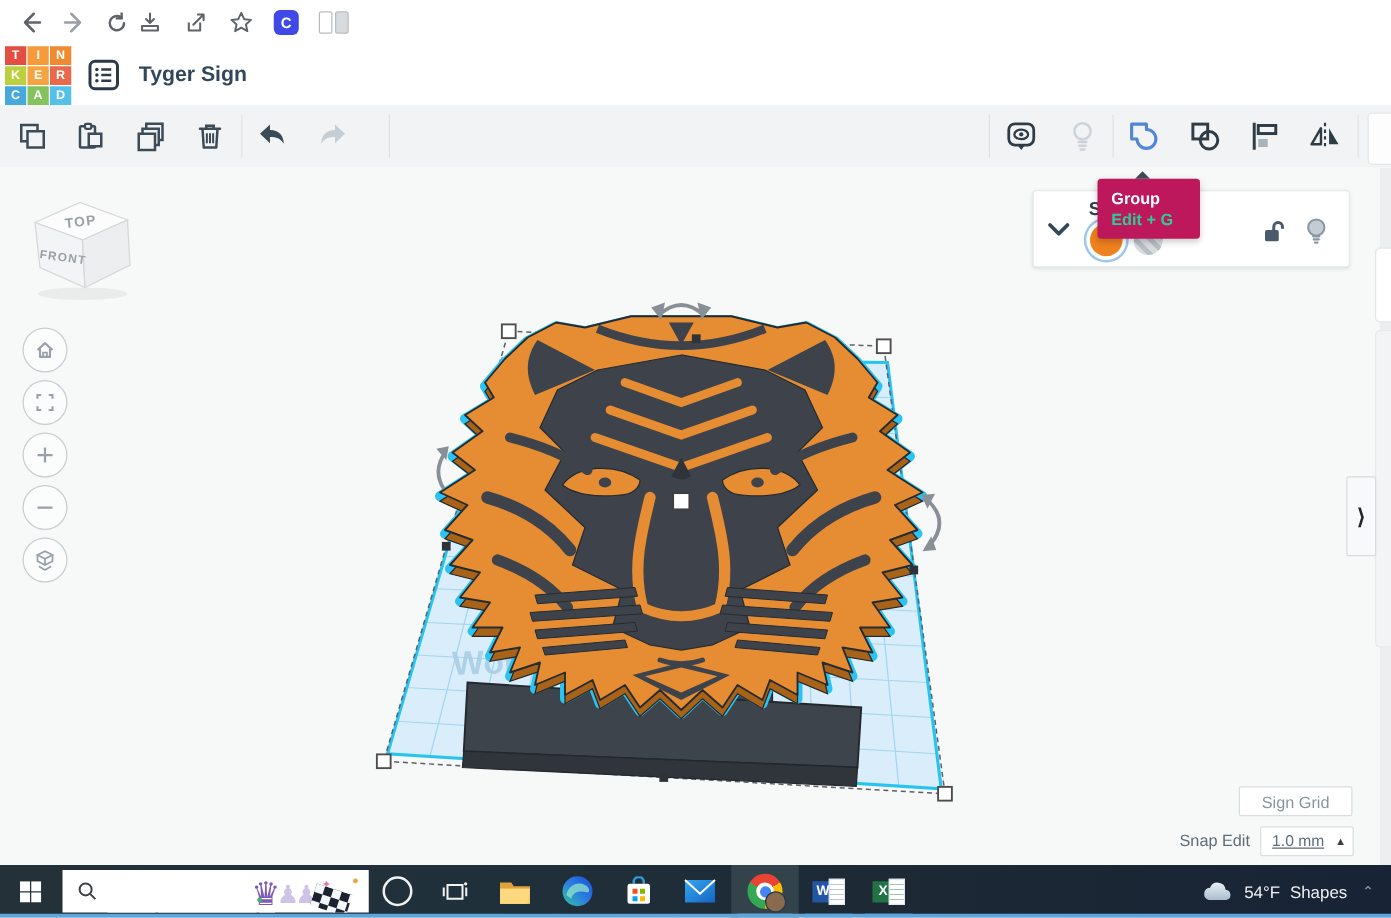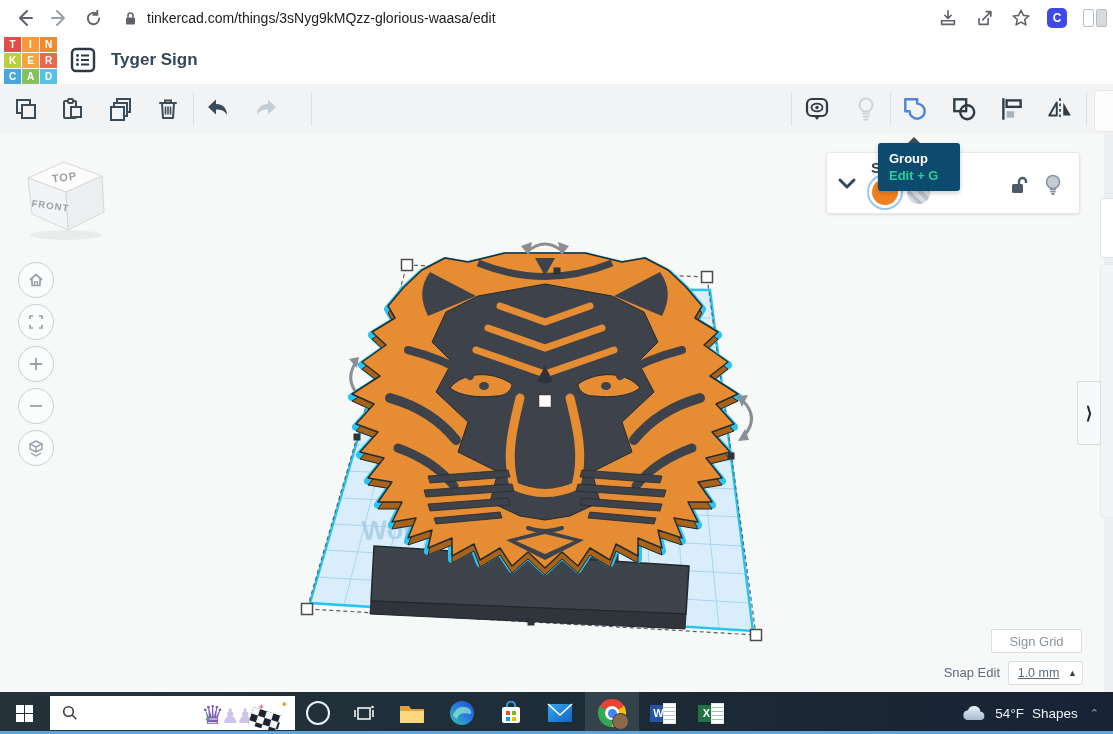--- a/index.html
+++ b/index.html
@@ -50,21 +50,21 @@
   .inspector{position:absolute;left:826px;top:18px;width:252px;height:60px;background:#fff;
              border:1px solid #e6e8ea;border-radius:3px;box-shadow:0 1px 3px rgba(0,0,0,.10);}
   .insp-title{position:absolute;left:44px;top:6px;font-size:15px;font-weight:bold;color:#2c3e50;}
   .sw1{position:absolute;left:45px;top:26px;width:26px;height:26px;border-radius:50%;background:#f0811f;
        box-shadow:0 0 0 3px #fff,0 0 0 5px #9cc7ec;cursor:pointer;z-index:2;}
   .sw2{position:absolute;left:80px;top:28px;width:23px;height:23px;border-radius:50%;z-index:1;
        background:repeating-linear-gradient(45deg,#b9bfc6 0 4px,#d8dcdf 4px 8px);
        box-shadow:0 0 0 2px #fff;cursor:pointer;}
 
   
-  .tooltip{position:absolute;left:878px;top:9px;width:71px;background:#0c4a6e;border-radius:3px;
+  .tooltip{position:absolute;left:878px;top:9px;width:71px;background:#be185d;border-radius:3px;
            padding:7px 0 7px 11px;z-index:10;box-shadow:0 2px 5px rgba(0,0,0,.2);}
   .tooltip:before{content:"";position:absolute;top:-6px;left:30px;border-left:6px solid transparent;
            border-right:6px solid transparent;border-bottom:6px solid #3d4b59;}
   .tt-t{color:#fff;font-size:13px;font-weight:bold;line-height:17px;}
   .tt-s{color:#2bcf96;font-size:13px;font-weight:bold;line-height:17px;}
 
   
   .rstrip{position:absolute;left:1104px;top:0;width:9px;height:558px;background:#eceef0;}
   .rcard1{position:absolute;left:1100px;top:64px;width:13px;height:58px;background:#fff;
           border:1px solid #e3e5e7;border-radius:4px 0 0 4px;}
@@ -131,27 +131,20 @@
     <svg width="20" height="20" viewBox="0 0 20 20">
         <path d="M8,3 L15,10 L8,17 M15,10 H3" stroke="#9aa0a6" stroke-width="2" fill="none" stroke-linecap="round" stroke-linejoin="round"></path>
       </svg>
   </div>
   <div class="nav-ic">
     <svg width="19" height="19" viewBox="0 0 20 20">
         <path d="M16,10 a6,6 0 1 1 -2,-4.5" stroke="#5f6368" stroke-width="2" fill="none" stroke-linecap="round"></path>
         <path d="M14,1 v5 h-5" stroke="#5f6368" stroke-width="2" fill="none"></path>
       </svg>
   </div>
-  <div class="urlwrap">
-    <svg width="13" height="15" viewBox="0 0 13 15">
-        <rect x="2" y="6.5" width="9" height="7" rx="1.2" fill="#5f6368"></rect>
-        <path d="M4,6.5 V4.5 a2.5,2.5 0 0 1 5,0 V6.5" stroke="#5f6368" stroke-width="1.6" fill="none"></path>
-      </svg>
-    <span class="url">tinkercad.com/things/3sNyg9kMQzz-glorious-waasa/edit</span>
-  </div>
   <div class="br-right">
     <svg width="20" height="20" viewBox="0 0 22 22">
         <path d="M11,3 v8 M7.5,8 l3.5,3.5 3.5,-3.5" stroke="#5f6368" stroke-width="1.8" fill="none" stroke-linecap="round" stroke-linejoin="round"></path>
         <path d="M4,14 h14 v4 h-14 z" stroke="#5f6368" stroke-width="1.8" fill="none" stroke-linejoin="round"></path>
       </svg>
     <svg width="21" height="20" viewBox="0 0 22 22">
         <path d="M5,11 v7 h10 v-7" stroke="#5f6368" stroke-width="1.8" fill="none" stroke-linejoin="round"></path>
         <path d="M13,4 h5 v5 M18,4 L9,13" stroke="#5f6368" stroke-width="1.8" fill="none" stroke-linecap="round" stroke-linejoin="round"></path>
       </svg>
     <svg width="20" height="20" viewBox="0 0 22 22">

